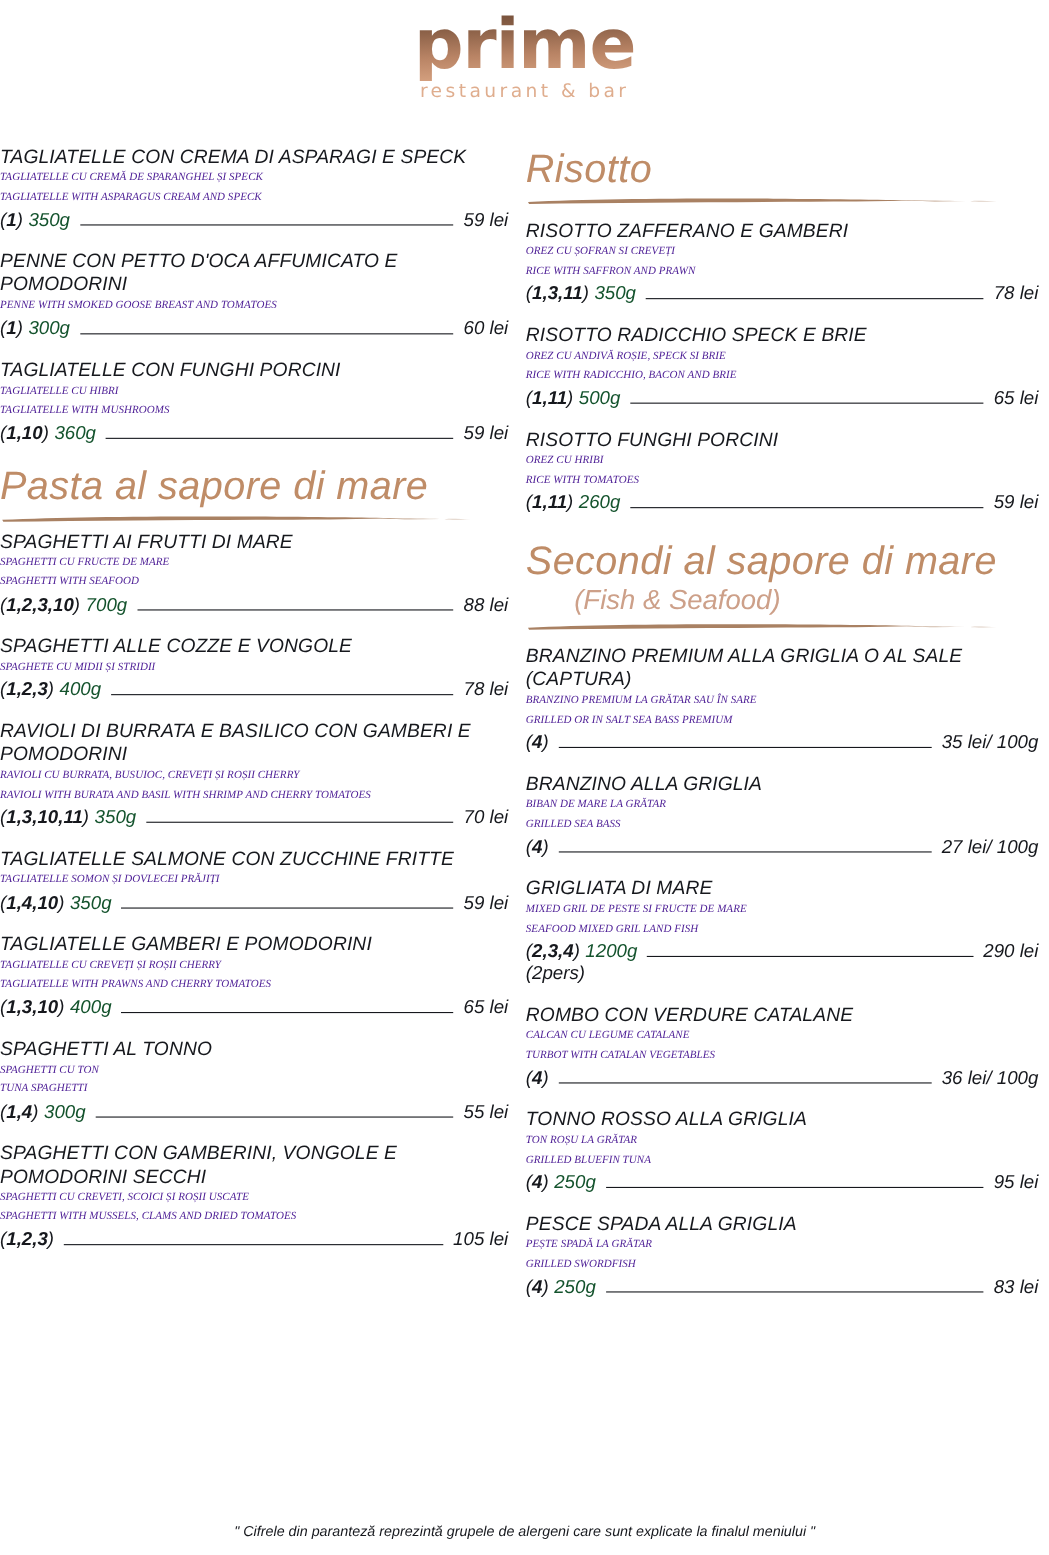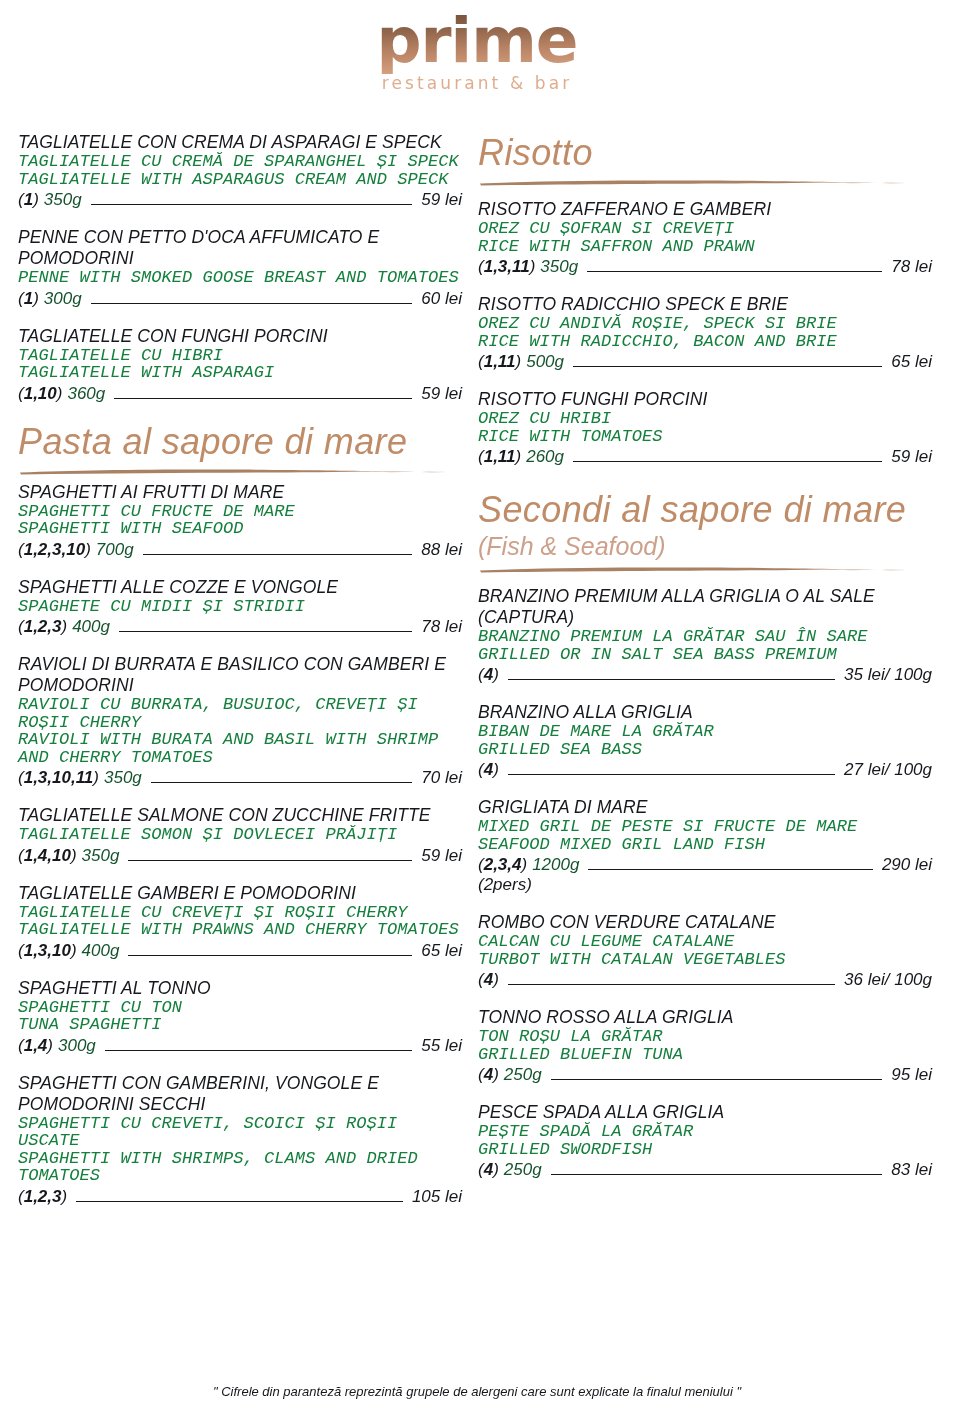--- a/index.html
+++ b/index.html
@@ -52,41 +52,42 @@
     position: absolute;
     top: 132px;
     left: 0;
     width: 954px;
     display: flex;
     align-items: flex-start;
   }
   .col {
     position: relative;
   }
-  .col-left  { width: 472px; padding-left: 18px; padding-right: 10px; }
-  .col-right { width: 482px; padding-left: 6px;  padding-right: 22px; }
+  .col-left  { width: 472px; padding-right: 10px; }
+  .col-right { width: 482px; padding-left: 6px;  padding-right: 10px; }
 
   
   .section { margin-bottom: 6px; }
   .section-title {
     font-family: "Liberation Sans", sans-serif;
     font-style: italic;
     font-weight: 300;
     font-size: 36px;
     line-height: 42px;
     letter-spacing: 0.4px;
     color: #bf8c67;
   }
   .section-sub {
     font-family: "Liberation Sans", sans-serif;
     font-style: italic;
     font-weight: 300;
     font-size: 25px;
     line-height: 30px;
     color: #cda089;
+    margin-left: 44px;
   }
   .brush {
     position: relative;
     height: 9px;
     margin-top: 4px;
     width: 100%;
   }
   .brush svg { display: block; }
 
   
@@ -94,26 +95,26 @@
 
   .dish-it {
     font-family: "Liberation Sans", sans-serif;
     font-style: italic;
     font-size: 17.5px;
     line-height: 21px;
     letter-spacing: 0.1px;
     color: #16181d;
   }
   .dish-ro, .dish-en {
-    font-family: Liberation Mono, monospace;
-    font-style: italic;
-    font-size: 17px;
+    font-family: Liberation Serif, serif;
+    font-style: italic;
+    font-size: 10px;
     line-height: 17.5px;
     letter-spacing: 0.05px;
-    color: #15803d;
+    color: #4c1d95;
   }
 
   .price-row {
     display: flex;
     align-items: baseline;
     width: 100%;
     margin-top: 1px;
   }
   .alg {
     font-family: "Liberation Sans", sans-serif;
@@ -202,21 +203,21 @@
             <div class="price-row">
               <span class="alg">(<b>1</b>)</span>
               <span class="weight">300g</span>
               <span class="leader"></span>
               <span class="price">60 lei</span>
             </div>
           </div>
           <div class="dish">
             <div class="dish-it">TAGLIATELLE CON FUNGHI PORCINI</div>
             <div class="dish-ro">TAGLIATELLE CU HIBRI</div>
-            <div class="dish-en">TAGLIATELLE WITH ASPARAGI</div>
+            <div class="dish-en">TAGLIATELLE WITH MUSHROOMS</div>
             <div class="price-row">
               <span class="alg">(<b>1,10</b>)</span>
               <span class="weight">360g</span>
               <span class="leader"></span>
               <span class="price">59 lei</span>
             </div>
           </div>
         </div>
 
       <div class="section">
@@ -291,21 +292,21 @@
             <div class="price-row">
               <span class="alg">(<b>1,4</b>)</span>
               <span class="weight">300g</span>
               <span class="leader"></span>
               <span class="price">55 lei</span>
             </div>
           </div>
           <div class="dish">
             <div class="dish-it">SPAGHETTI CON GAMBERINI, VONGOLE E POMODORINI SECCHI</div>
             <div class="dish-ro">SPAGHETTI CU CREVETI, SCOICI ȘI ROȘII USCATE</div>
-            <div class="dish-en">SPAGHETTI WITH SHRIMPS, CLAMS AND DRIED TOMATOES</div>
+            <div class="dish-en">SPAGHETTI WITH MUSSELS, CLAMS AND DRIED TOMATOES</div>
             <div class="price-row">
               <span class="alg">(<b>1,2,3</b>)</span>
               <span class="weight"></span>
               <span class="leader"></span>
               <span class="price">105 lei</span>
             </div>
           </div>
         </div>
     </div>
 

